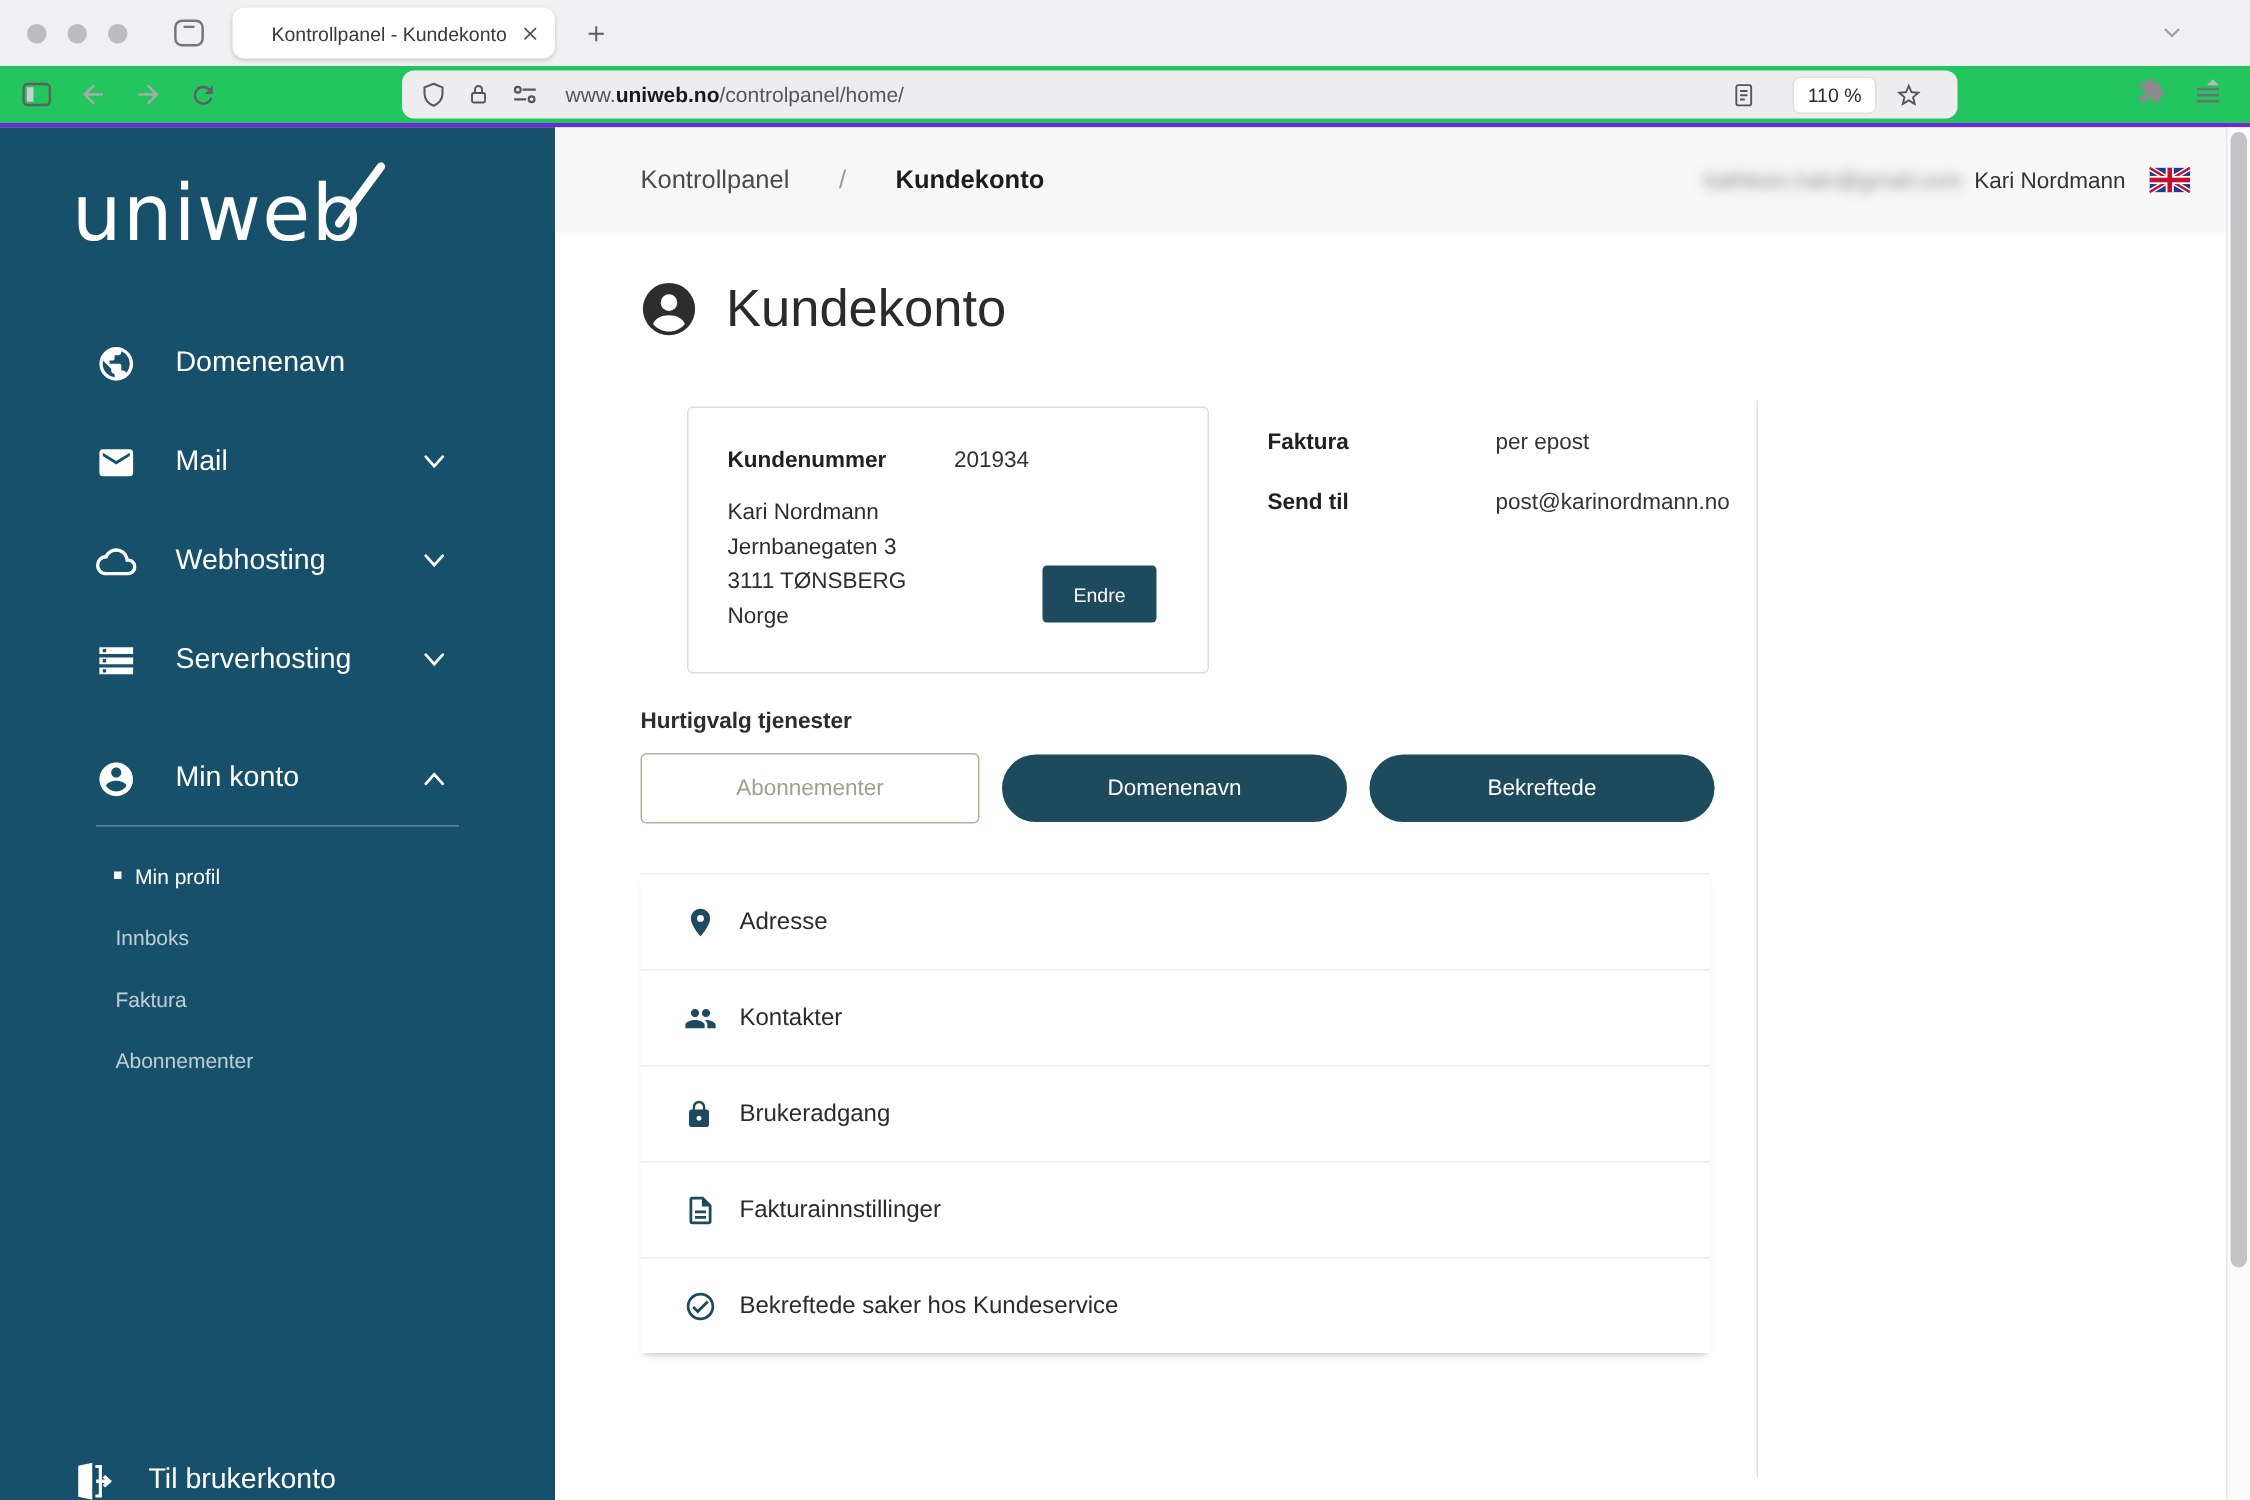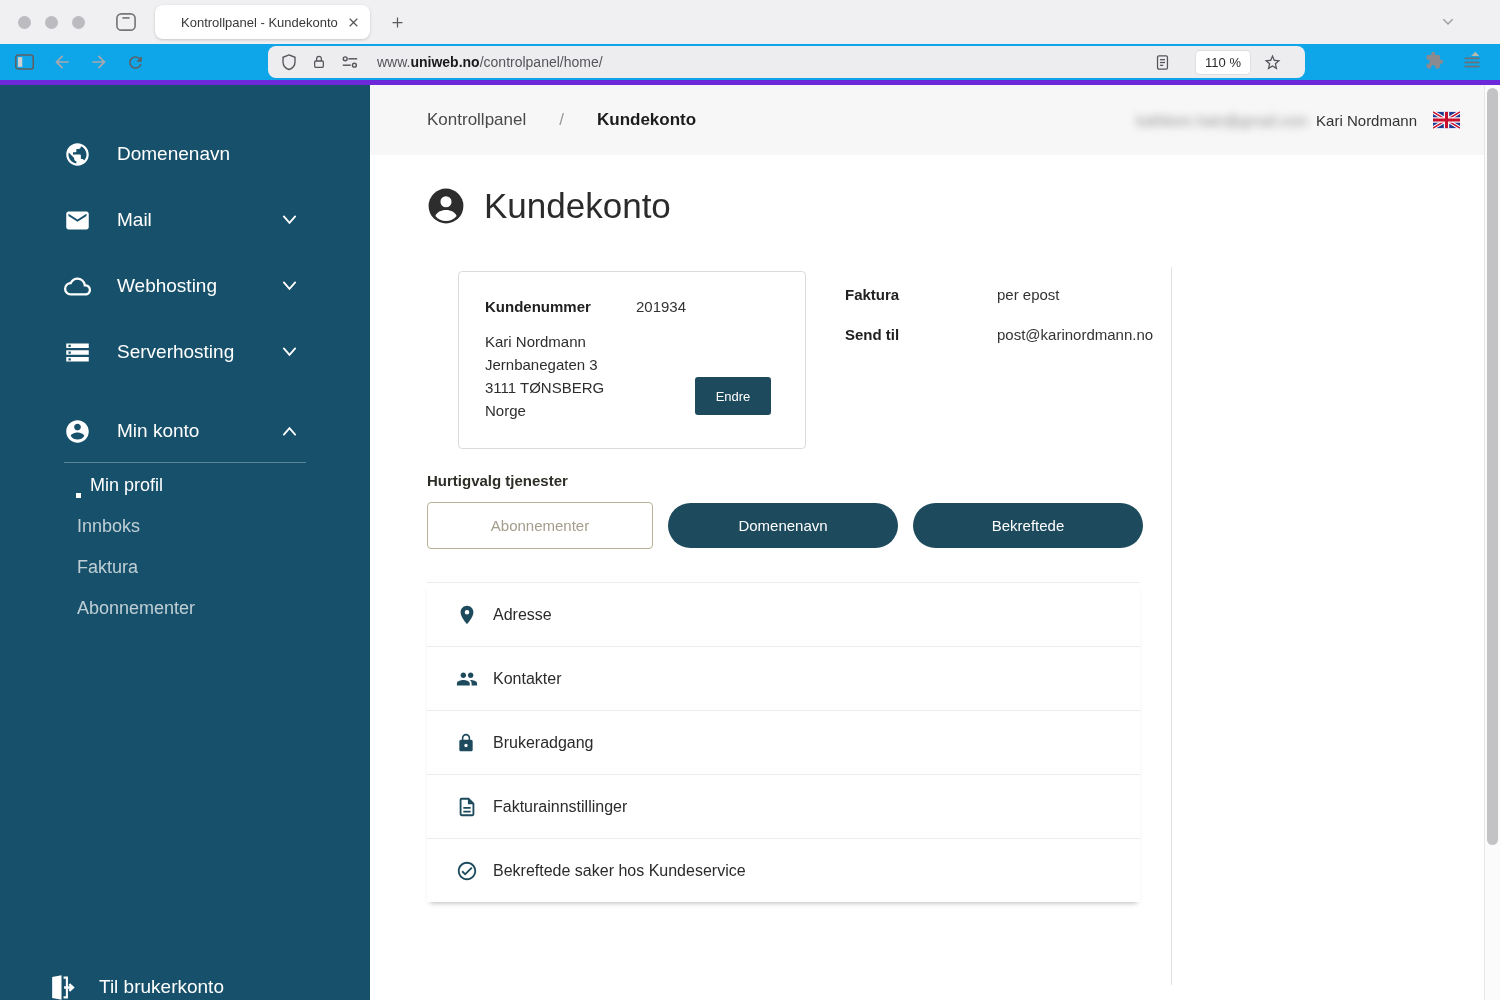--- a/index.html
+++ b/index.html
@@ -14,21 +14,21 @@
   .fxview { margin-left:30px; color:#76767a; display:flex; }
   .tab { margin-left:18px; width:215px; height:34px; background:#fff; border-radius:8px;
     box-shadow:0 1px 3px rgba(0,0,0,.18); display:flex; align-items:center;
     padding:0 10px 0 26px; font-size:13px; color:#39393c; }
   .tab-title { white-space:nowrap; overflow:hidden; }
   .tab-close { margin-left:auto; color:#55555a; display:flex; cursor:default; }
   .newtab { margin-left:20px; color:#5a5a5e; display:flex; }
   .tab-chevron { position:absolute; right:44px; top:16px; color:#9d9da1; display:flex; }
 
   
-  .toolbar { height:41px; background:#0ea5e9; border-bottom:5px solid #6d28d9;
+  .toolbar { height:41px; background:#22c55e; border-bottom:3px solid #6d28d9;
     display:flex; align-items:center; padding:0 14px 0 14px; }
   .tool-ic { display:flex; margin-right:17px; }
   .c-dis { color:#a9a9ad; } .c-dark { color:#5f5f63; }
   .urlbar { margin-left:106px; width:1037px; height:32px; background:#ededf0; border-radius:8px;
     display:flex; align-items:center; padding:0 10px 0 12px; }
   .urlbar .sec-ic { display:flex; color:#55555a; margin-right:13px; }
   .url-text { font-size:14px; color:#55555a; margin-left:4px; white-space:nowrap; }
   .url-text b { color:#19191b; font-weight:bold; }
   .url-right { margin-left:auto; display:flex; align-items:center; gap:13px; }
   .zoom-pill { background:#fff; border-radius:4px; font-size:13px; color:#2a2a2e;
@@ -45,22 +45,22 @@
     letter-spacing:1px; position:relative; width:fit-content; }
   .logo-check { position:absolute; right:-18px; top:-8px; }
   .nav { margin-top:36px; }
   .nav-item { height:66px; display:flex; align-items:center; padding-left:64px; cursor:default; }
   .nav-item.mt { margin-top:15px; height:62px; }
   .nav-ic { width:27px; height:27px; display:flex; }
   .nav-label { margin-left:26px; font-size:19px; }
   .nav-chev { margin-left:auto; margin-right:72px; display:flex; }
   .side-divider { height:1px; background:rgba(255,255,255,.3); margin:0 64px 0 64px; }
   .submenu { margin-top:12px; }
-  .submenu-item { height:41px; display:flex; align-items:flex-start; padding-left:77px;
-    font-size:18px; color:rgba(255,255,255,.72); position:relative; }
+  .submenu-item { height:41px; display:flex; align-items:center; padding-left:77px;
+    font-size:14px; color:rgba(255,255,255,.72); position:relative; }
   .submenu-item.active { color:#fff; padding-left:90px; }
   .submenu-item.active .bullet { position:absolute; left:76px; top:18px; width:5px; height:5px; background:#fff; }
   .side-footer { margin-top:auto; display:flex; align-items:center; padding-left:48px; }
   .side-footer .nav-label { margin-left:24px; }
 
   
   .main { flex:1; background:#fff; position:relative; }
   .page-header { height:70px; background:#f7f7f8; display:flex; align-items:center;
     padding:0 40px 0 57px;gap:23px; }
   .crumb { font-size:17px; color:#4a4a4a; }
@@ -225,20 +225,28 @@
             <rect x="3" y="13" width="18" height="2"></rect>
             <rect x="3" y="18" width="18" height="2"></rect>
           </svg>
       </span>
     </div>
   </div>
 
   <div class="app">
 
     <aside class="sidebar">
+      <div class="logo">
+        <span>uniweb</span>
+        <span class="logo-check">
+          <svg width="40" height="52" viewBox="0 0 40 52" fill="none" stroke="#17506a" stroke-width="0">
+            <path d="M6 44 L34 6" stroke="#fff" stroke-width="5.5" stroke-linecap="round"></path>
+          </svg>
+        </span>
+      </div>
 
       <nav class="nav">
         <div class="nav-item">
           <span class="nav-ic">
             <svg width="27" height="27" viewBox="0 0 24 24" fill="#fff">
                 <path d="M12 2C6.48 2 2 6.48 2 12s4.48 10 10 10 10-4.48 10-10S17.52 2 12 2zm-1 17.93c-3.95-.49-7-3.85-7-7.93 0-.62.08-1.21.21-1.79L9 15v1c0 1.1.9 2 2 2v1.93zm6.9-2.54c-.26-.81-1-1.39-1.9-1.39h-1v-3c0-.55-.45-1-1-1H8v-2h2c.55 0 1-.45 1-1V7h2c1.1 0 2-.9 2-2v-.41c2.93 1.19 5 4.06 5 7.41 0 2.08-.8 3.97-2.1 5.39z"></path>
               </svg>
           </span>
           <span class="nav-label">Domenenavn</span>
         </div>

